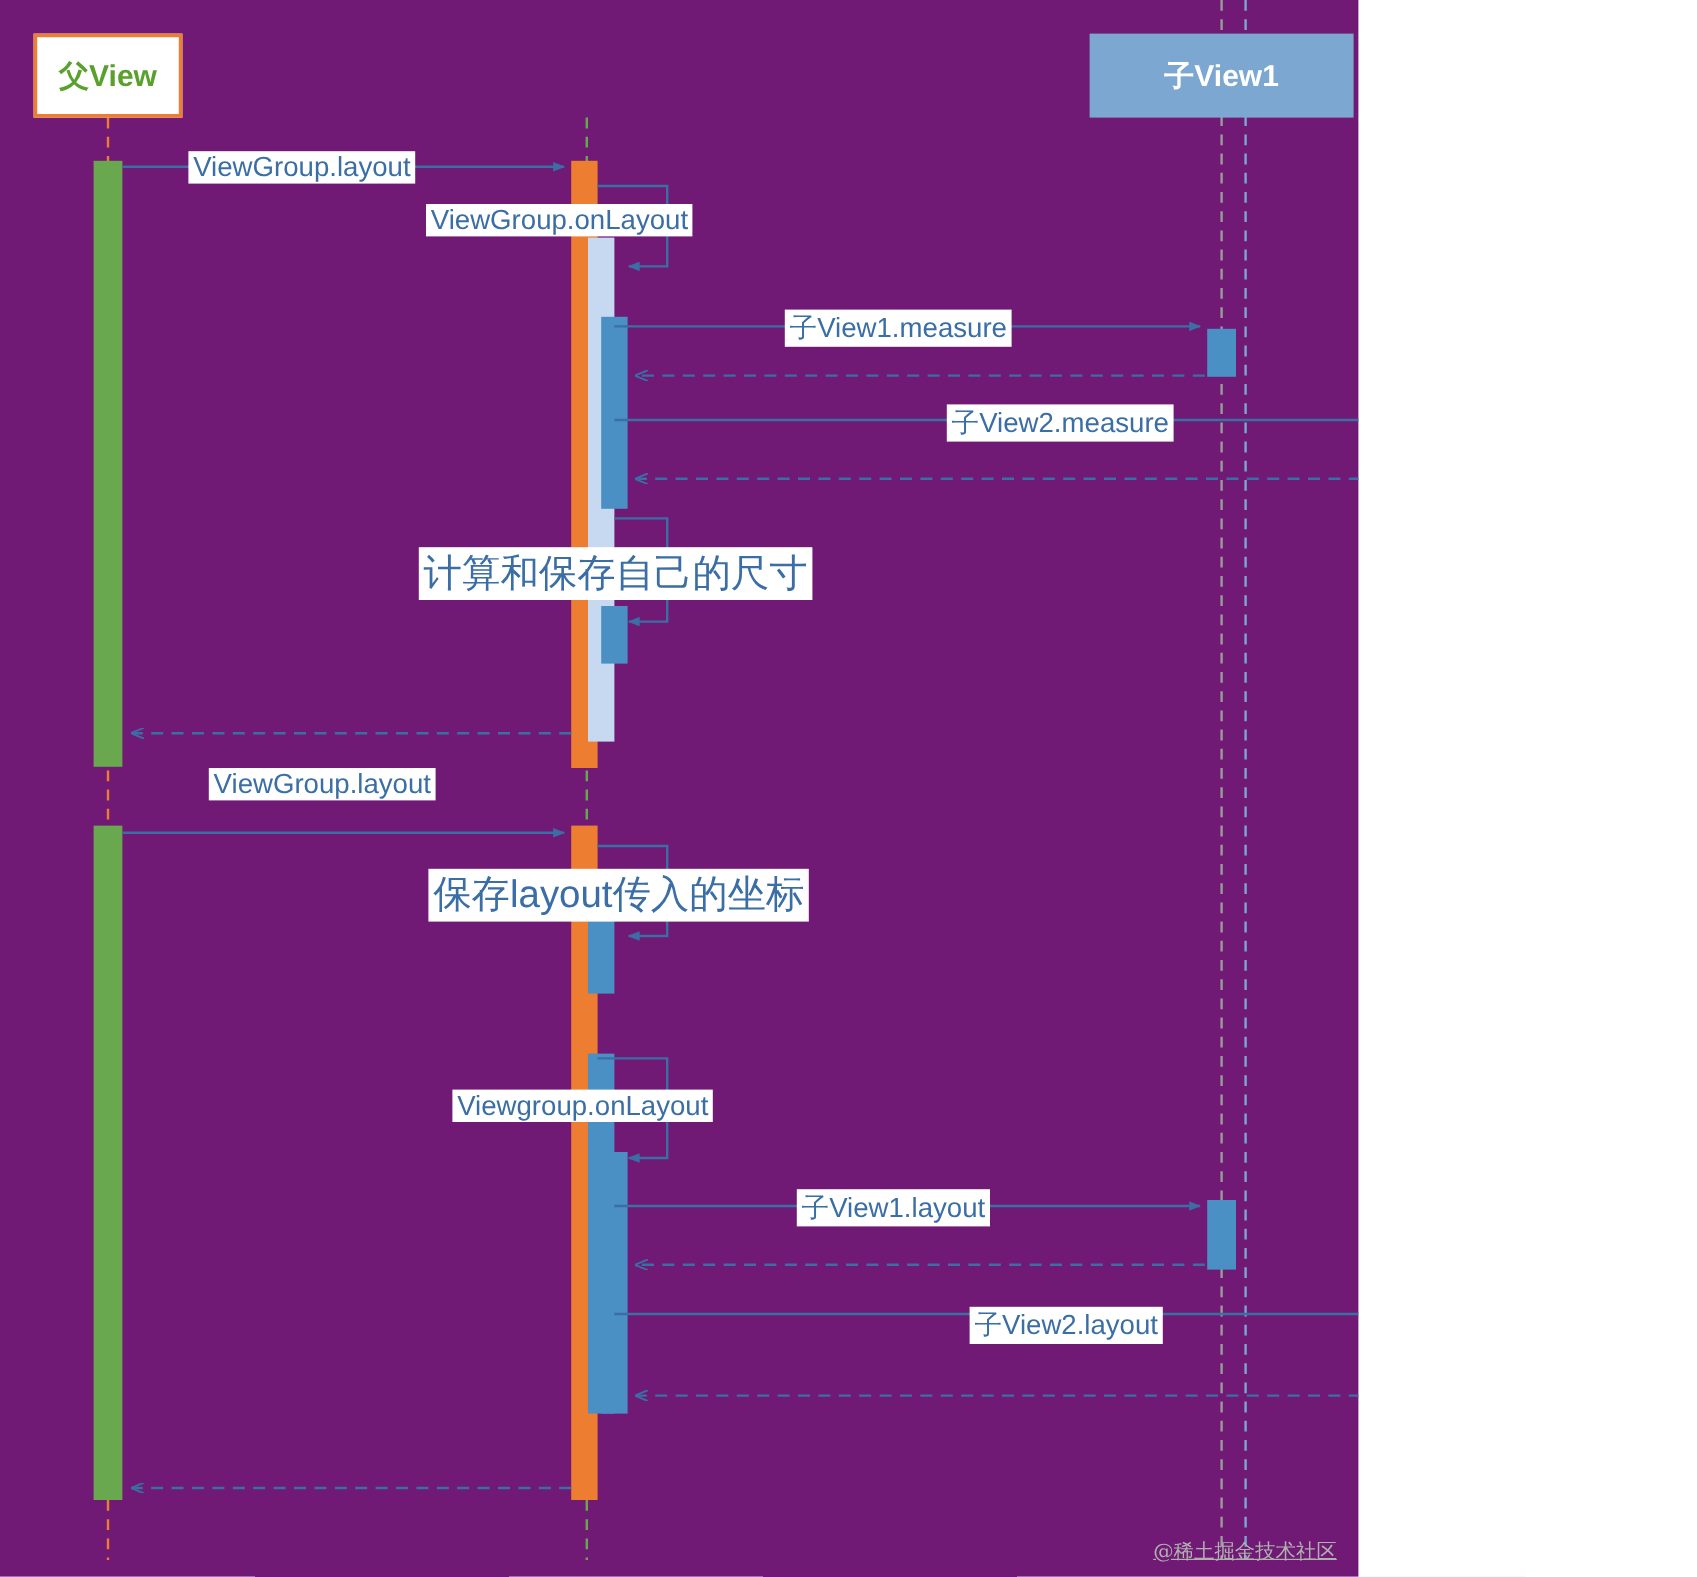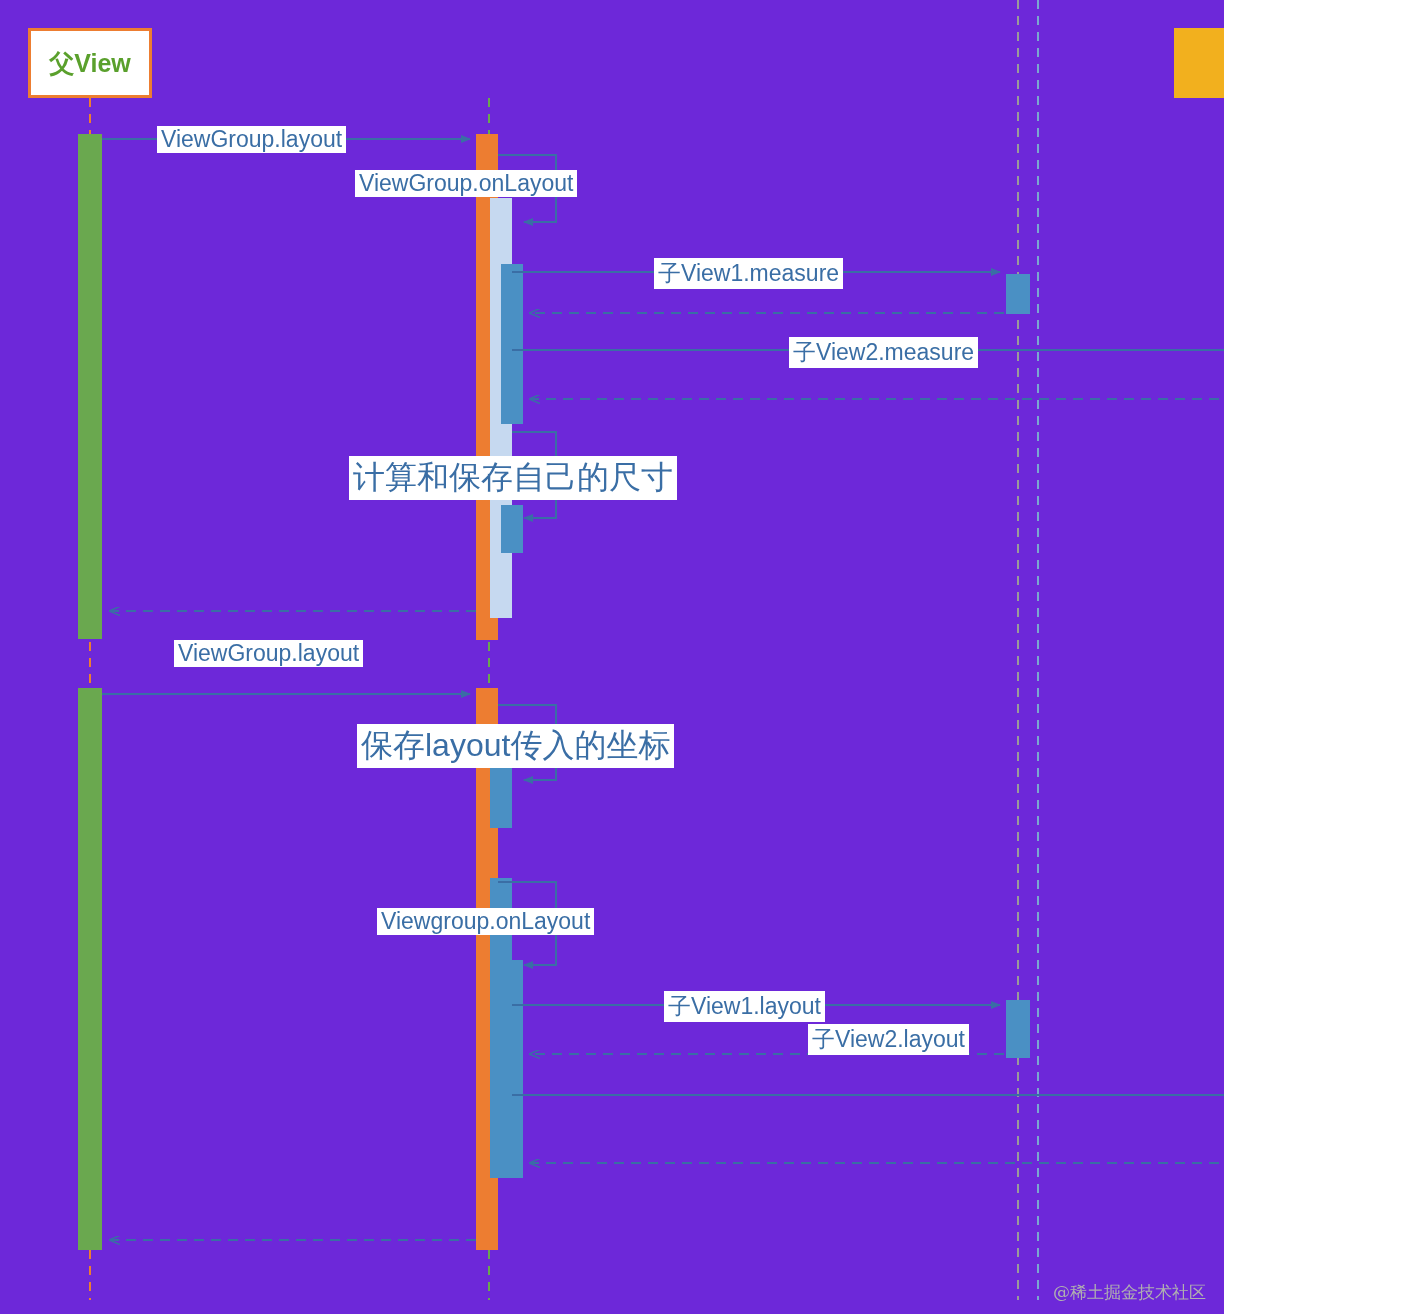--- a/index.html
+++ b/index.html
@@ -1,17 +1,17 @@
 <!DOCTYPE html>
 <html><head>
 <meta charset="utf-8">
 <style>
   html,body{margin:0;padding:0;background:#ffffff;}
   body{font-family:"Liberation Sans","DejaVu Sans",sans-serif;}
-  #canvas{position:relative;width:1224px;height:1314px;background:#6d28d9;overflow:hidden;}
+  #canvas{position:relative;width:1132px;height:1314px;background:#701a75;overflow:hidden;}
   .lifeline-head{
     position:absolute;display:flex;align-items:center;justify-content:center;
     font-weight:bold;font-size:25px;color:#ffffff;box-sizing:border-box;
   }
   .msg-label{
     position:absolute;font-size:23px;color:#3a6ea5;white-space:nowrap;
   }
   .note-label{
     position:absolute;font-size:32px;color:#3a6ea5;white-space:nowrap;
   }
@@ -140,20 +140,23 @@
     <g>
       <path d="M476,1240 L110,1240" stroke="#3a6ea5" stroke-width="2" fill="none" stroke-dasharray="10,7" marker-end="url(#arrowOpen)"></path>
     </g>
   </svg>
 
   <div class="lifeline-head" style="left:28px;top:28px;width:124px;height:70px;background:#ffffff;border:3px solid #ed7d31;color:#5aa02c;">
     <span>父View</span>
   </div>
 
 
+  <div class="lifeline-head" style="left:908px;top:28px;width:220px;height:70px;background:#7ba7d0;">
+    <span>子View1</span>
+  </div>
 
   <div class="lifeline-head" style="left:1174px;top:28px;width:220px;height:70px;background:#f2b01e;">
     <span>子View2</span>
   </div>
 
   <div class="msg-label" style="left:157px;top:126px;background:#fff;padding:0 4px;">ViewGroup.layout</div>
 
   <div class="msg-label" style="left:355px;top:170px;background:#fff;padding:0 4px;">ViewGroup.onLayout</div>
 
   <div class="msg-label" style="left:654px;top:258px;background:#fff;padding:0 4px;text-align:right;">子View1.measure</div>
@@ -163,17 +166,17 @@
   <div class="note-label" style="left:349px;top:456px;background:#fff;padding:0 4px;">计算和保存自己的尺寸</div>
 
   <div class="msg-label" style="left:174px;top:640px;background:#fff;padding:0 4px;">ViewGroup.layout</div>
 
   <div class="note-label" style="left:357px;top:724px;background:#fff;padding:0 4px;">保存layout传入的坐标</div>
 
   <div class="msg-label" style="left:377px;top:908px;background:#fff;padding:0 4px;">Viewgroup.onLayout</div>
 
   <div class="msg-label" style="left:664px;top:991px;background:#fff;padding:0 4px;">子View1.layout</div>
 
-  <div class="msg-label" style="left:808px;top:1024px;background:#fff;padding:0 4px;">子View2.layout</div>
+  <div class="msg-label" style="left:808px;top:1089px;background:#fff;padding:0 4px;">子View2.layout</div>
 
-  <div class="watermark" style="right:18px;bottom:10px;">@稀土掘金技术社区</div>
+  <div class="watermark" style="right:18px;bottom:10px;text-decoration:underline;">@稀土掘金技术社区</div>
 
 </div>
 
 </body></html>

